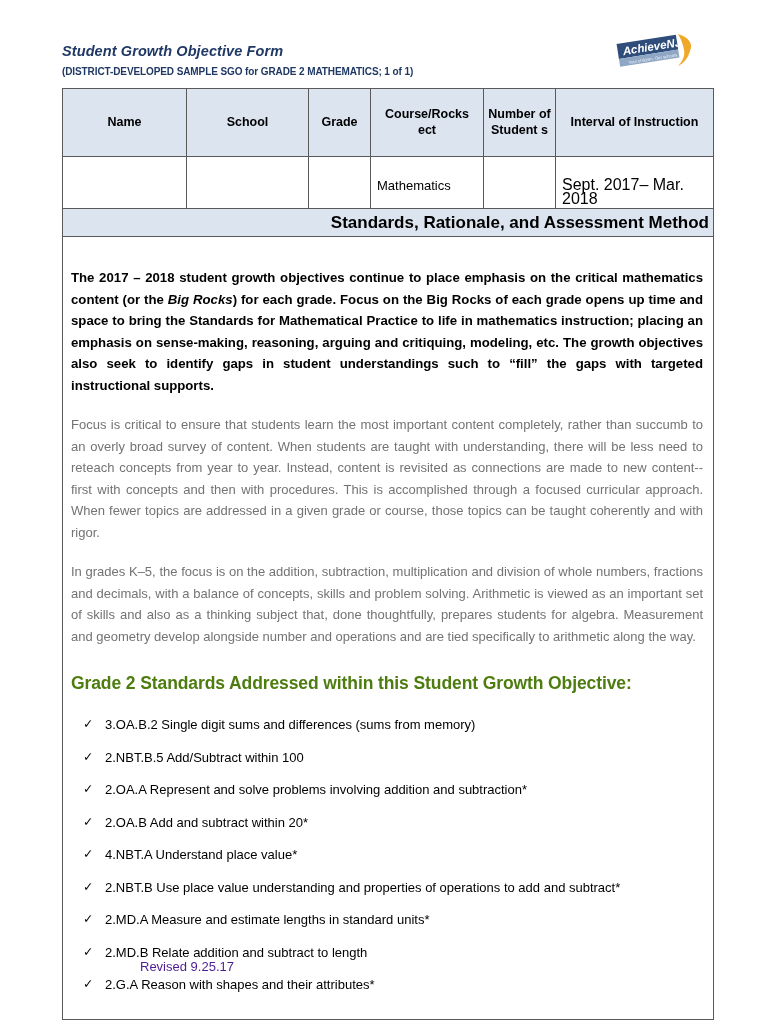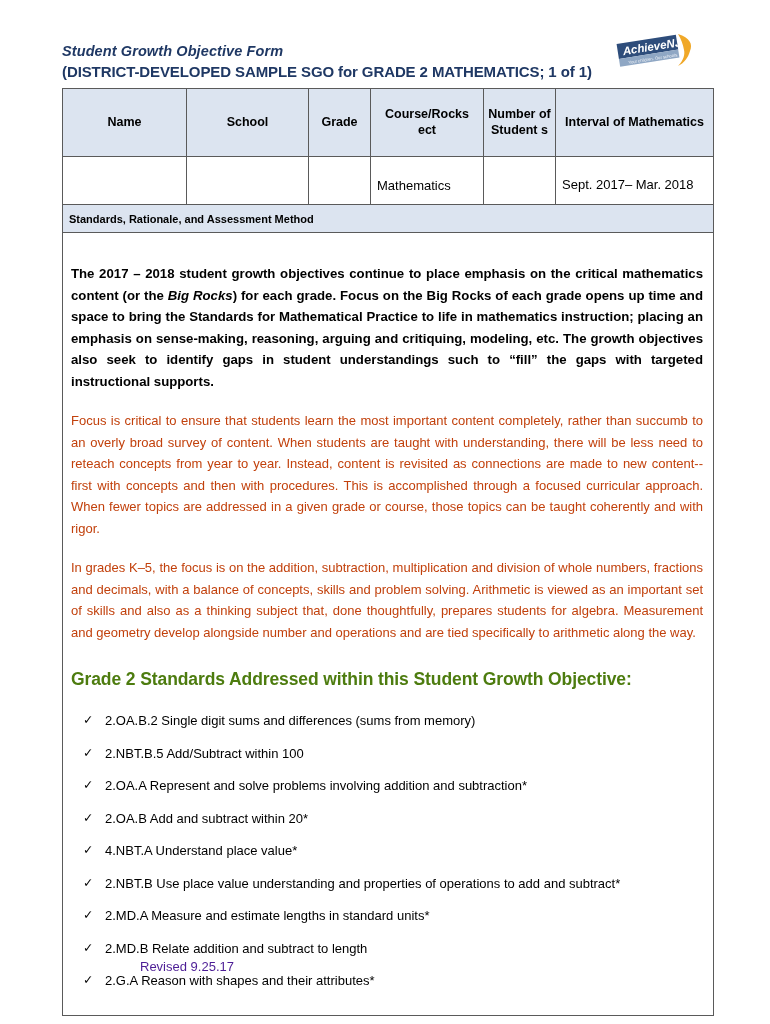--- a/index.html
+++ b/index.html
@@ -35,21 +35,21 @@
   .doc-title-1 {
     font-size: 14.5px;
     font-weight: bold;
     font-style: italic;
     color: #1F3864;
     letter-spacing: 0.1px;
     line-height: 19px;
     white-space: nowrap;
   }
   .doc-title-2 {
-    font-size: 15px;
+    font-size: 10px;
     font-weight: bold;
     color: #1F3864;
     letter-spacing: -0.1px;
     line-height: 20px;
     white-space: nowrap;
     margin-top: 1px;
   }
 
   
   .logo {
@@ -91,33 +91,33 @@
     font-size: 12.5px;
     vertical-align: top;
     padding-top: 21px;
   }
   .cell-text {
     font-size: 13px;
     line-height: 15px;
     display: block;
   }
   .cell-text.small {
-    font-size: 13px;
+    font-size: 16px;
     line-height: 14px;
   }
   td.cell-subject { text-align: left; padding-left: 6px; }
   td.cell-interval { text-align: left; padding-left: 6px; }
 
   .section-band td {
     background: #DCE4F0;
-    font-size: 11px;
+    font-size: 17px;
     font-weight: bold;
     height: 28px;
     padding-left: 6px;
-    text-align: left;
+    text-align: right;
   }
 
   .body-cell {
     background: #ffffff;
     padding: 10px 10px 12px 8px !important;
     vertical-align: top;
   }
 
   
   p.bold-para {
@@ -128,21 +128,21 @@
     text-align: justify;
     color: #000;
   }
   p.bold-para .ital { font-style: italic; }
 
   p.body-para {
     margin: 18px 0 0 0;
     font-size: 13px;
     line-height: 21.5px;
     text-align: justify;
-    color: #c2410c;
+    color: #737373;
   }
 
   h2.std-heading {
     margin: 24px 0 0 0;
     font-size: 17.5px;
     font-weight: bold;
     line-height: 25px;
     color: #4d7c0f;
     text-align: left;
     letter-spacing: -0.1px;
@@ -211,21 +211,21 @@
       <col style="width:72px">
       <col style="width:158px">
     </colgroup>
     <thead>
       <tr>
         <th>Name</th>
         <th>School</th>
         <th>Grade</th>
         <th>Course/Rocks ect</th>
         <th>Number of Student s</th>
-        <th>Interval of Mathematics</th>
+        <th>Interval of Instruction</th>
       </tr>
     </thead>
     <tbody>
       <tr>
         <td class="blank-cell">
           <span class="cell-text"></span>
         </td>
         <td class="blank-cell">
           <span class="cell-text"></span>
         </td>
@@ -254,21 +254,21 @@
 
           <p class="body-para">Focus is critical to ensure that students learn the most important content completely, rather than succumb to an overly broad survey of content.  When students are taught with understanding, there will be less need to reteach concepts from year to year. Instead, content is revisited as connections are made to new content-- first with concepts and then with procedures. This is accomplished through a focused curricular approach. When fewer topics are addressed in a given grade or course, those topics can be taught coherently and with rigor.</p>
 
           <p class="body-para">In grades K–5, the focus is on the addition, subtraction, multiplication and division of whole numbers, fractions and decimals, with a balance of concepts, skills and problem solving. Arithmetic is viewed as an important set of skills and also as a thinking subject that, done thoughtfully, prepares students for algebra. Measurement and geometry develop alongside number and operations and are tied specifically to arithmetic along the way.</p>
 
           <h2 class="std-heading">Grade 2 Standards Addressed within this Student Growth Objective:</h2>
 
           <ul class="std-list">
             <li>
               <span class="tick">✓</span>
-              <span>2.OA.B.2 Single digit sums and differences (sums from memory)</span>
+              <span>3.OA.B.2 Single digit sums and differences (sums from memory)</span>
             </li>
             <li>
               <span class="tick">✓</span>
               <span>2.NBT.B.5 Add/Subtract within 100</span>
             </li>
             <li>
               <span class="tick">✓</span>
               <span>2.OA.A Represent and solve problems involving addition and subtraction*</span>
             </li>
             <li>

